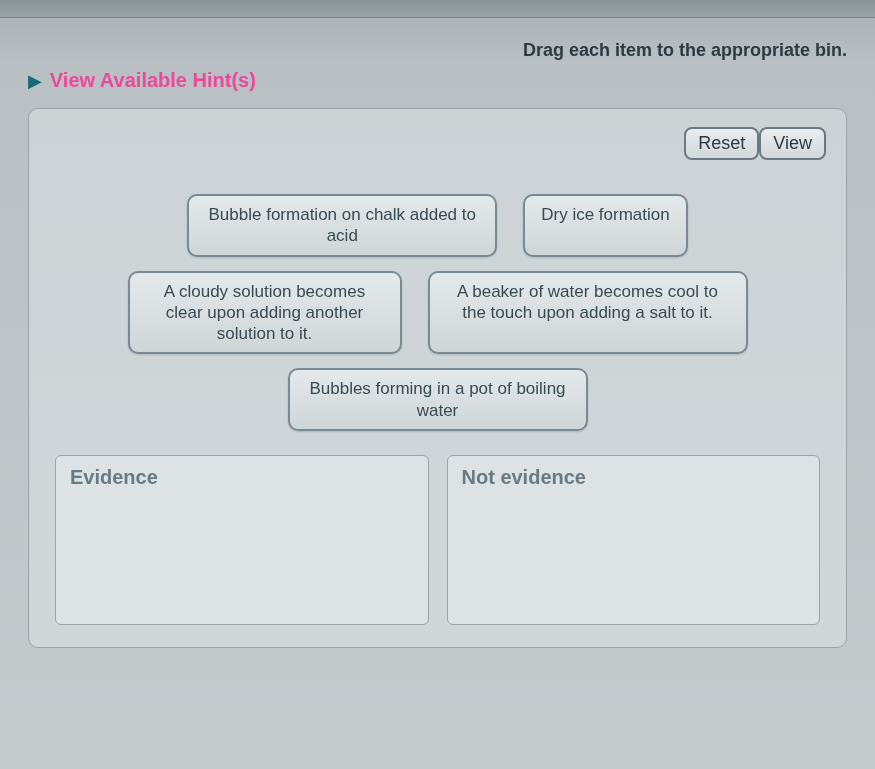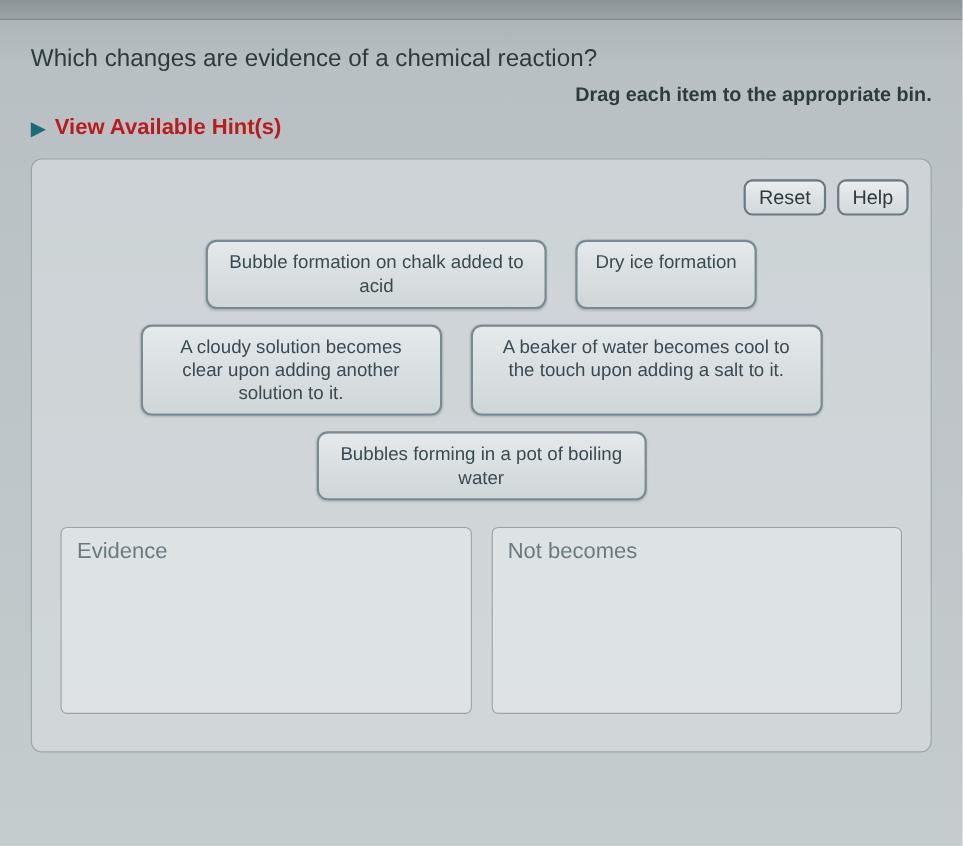--- a/index.html
+++ b/index.html
@@ -37,37 +37,36 @@
     align-items: center;
     gap: 8px;
     margin-bottom: 16px;
     cursor: pointer;
   }
   .hints-caret {
     color: #1a6b7a;
     font-size: 18px;
   }
   .hints-label {
-    color: #b91c1c;
+    color: #ec4899;
     font-size: 20px;
     font-weight: bold;
   }
   .work-area {
     border: 1px solid #9aa4a8;
     border-radius: 10px;
     background: rgba(220, 226, 228, 0.55);
     padding: 18px 20px 20px 20px;
     min-height: 540px;
     position: relative;
   }
   .top-buttons {
     display: flex;
     justify-content: flex-end;
-    gap: 10px;
-    margin-bottom: 22px;
+    margin-bottom: 34px;
   }
   .pill-btn {
     border: 2px solid #6b7a82;
     border-radius: 8px;
     background: linear-gradient(180deg, #e8edee 0%, #d2d9db 100%);
     color: #2e3a40;
     font-size: 18px;
     font-weight: 500;
     padding: 4px 12px;
     cursor: pointer;
@@ -96,20 +95,21 @@
     cursor: grab;
     box-shadow: 0 1px 2px rgba(0,0,0,0.15);
     min-width: 150px;
     max-width: 320px;
     line-height: 1.25;
   }
   .bins-row {
     display: flex;
     gap: 18px;
     padding: 0 6px;
+    font-weight: bold;
   }
   .bin {
     flex: 1;
     border: 1px solid #9aa4a8;
     border-radius: 6px;
     background: rgba(230, 234, 236, 0.6);
     min-height: 170px;
     padding: 10px 14px;
   }
   .bin-label {
@@ -117,33 +117,32 @@
     color: #6a7a82;
   }
 </style>
 </head>
 <body>
 
 <div class="top-bar"></div>
 
 <div class="content">
 
-  <div class="question-text">Which changes are evidence of a chemical reaction?</div>
   <div class="instruction-text">Drag each item to the appropriate bin.</div>
 
   <div class="hints-row">
     <span class="hints-caret">▶</span>
     <span class="hints-label">View Available Hint(s)</span>
   </div>
 
   <div class="work-area">
 
     <div class="top-buttons">
       <button class="pill-btn">Reset</button>
-      <button class="pill-btn">Help</button>
+      <button class="pill-btn">View</button>
     </div>
 
     <div class="items-zone">
       <div class="item-row">
         <div class="drag-item" style="width:310px">Bubble formation on chalk added to acid</div>
         <div class="drag-item">Dry ice formation</div>
       </div>
       <div class="item-row">
         <div class="drag-item" style="width:274px">A cloudy solution becomes clear upon adding another solution to it.</div>
         <div class="drag-item" style="width:324px">A beaker of water becomes cool to the touch upon adding a salt to it.</div>
@@ -151,18 +150,18 @@
       <div class="item-row">
         <div class="drag-item" style="width:300px">Bubbles forming in a pot of boiling water</div>
       </div>
     </div>
 
     <div class="bins-row">
       <div class="bin">
         <div class="bin-label">Evidence</div>
       </div>
       <div class="bin">
-        <div class="bin-label">Not becomes</div>
+        <div class="bin-label">Not evidence</div>
       </div>
     </div>
 
   </div>
 </div>
 
 </body></html>

